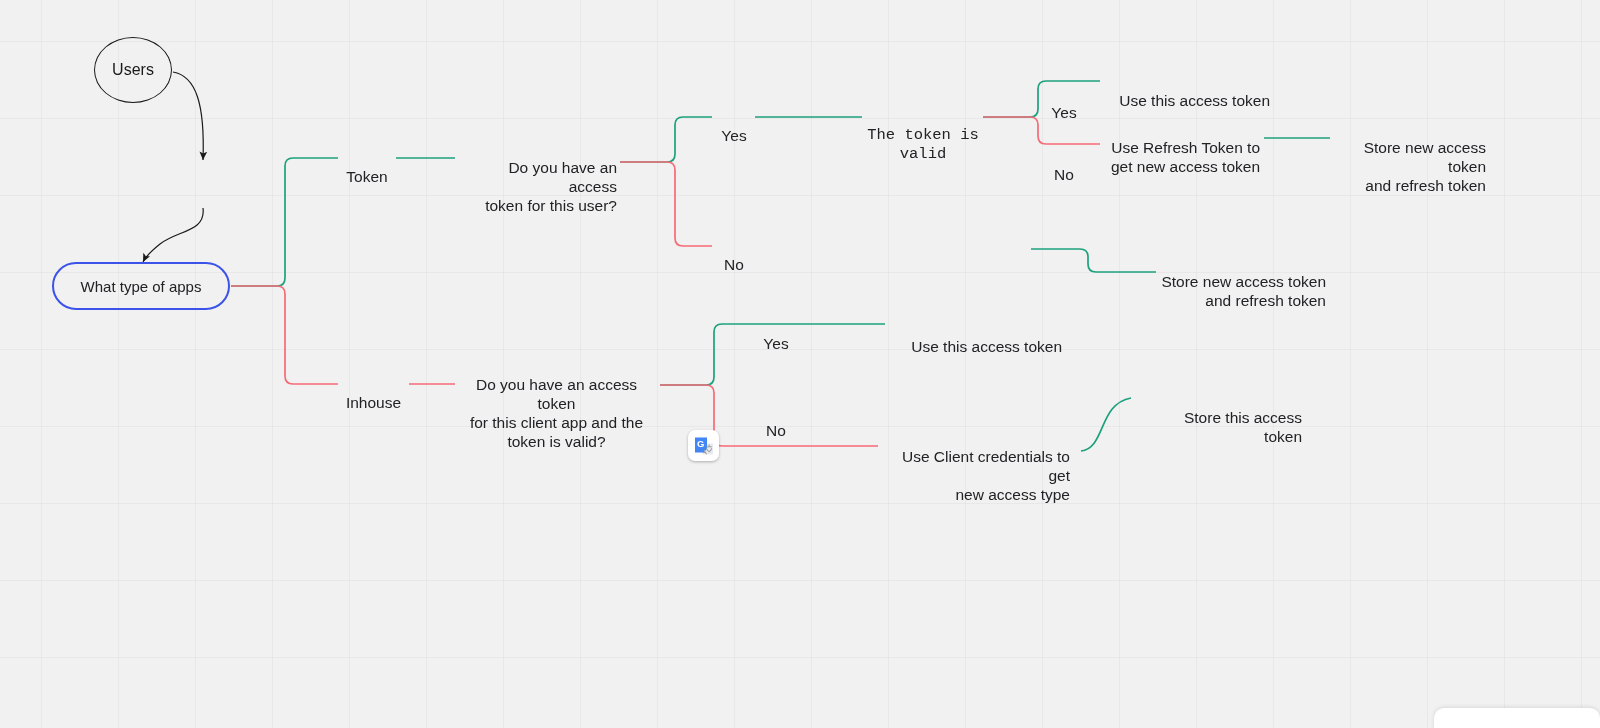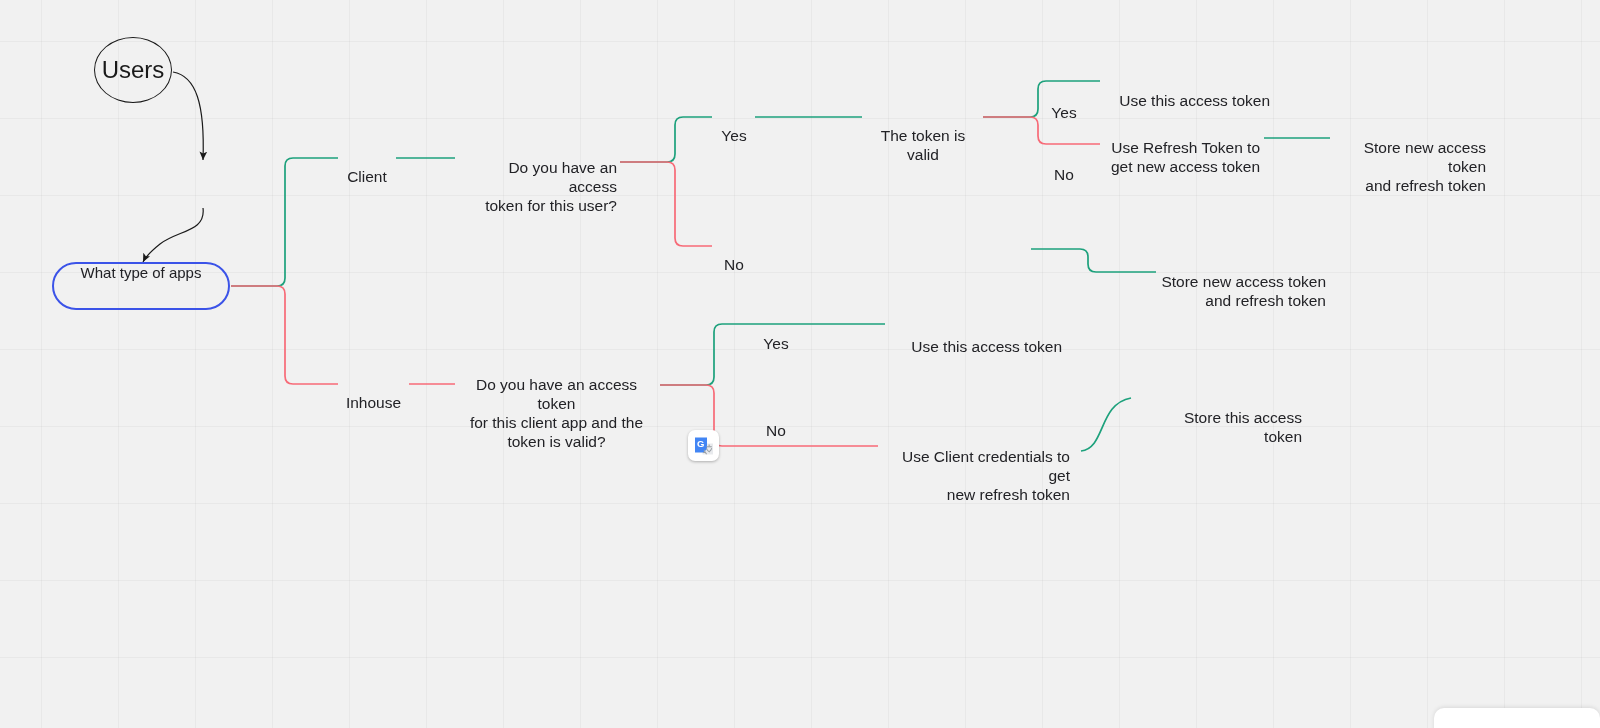--- a/index.html
+++ b/index.html
@@ -42,32 +42,32 @@
   #users-node {
     position: absolute;
     left: 94px; top: 37px;
     width: 78px; height: 66px;
     border: 1.6px solid #1a1a1a;
     border-radius: 50%;
     display: flex;
     align-items: center;
     justify-content: center;
     color: #1a1a1a;
-    font-size: 24px;
+    font-size: 16px;
     background: transparent;
   }
   
   #apps-node {
     position: absolute;
     left: 52px; top: 262px;
     width: 178px; height: 48px;
     border: 2px solid #3b53e8;
     border-radius: 26px;
     display: flex;
-    align-items: flex-start;
+    align-items: center;
     justify-content: center;
     color: #222226;
     font-size: 15px;
     background: transparent;
   }
   
   #gtranslate-badge {
     position: absolute;
     left: 688px; top: 430px;
     width: 31px; height: 31px;
@@ -133,41 +133,41 @@
   <div id="users-node">
     <span>Users</span>
   </div>
 
 
   <div id="apps-node">
     <span>What type of apps</span>
   </div>
 
   <div class="node center" style="left:341px; top:148px; width:52px;">
-    <span>Client</span>
+    <span>Token</span>
   </div>
 
   <div class="node center" style="left:341px; top:374px; width:65px;">
     <span>Inhouse</span>
   </div>
 
   <div class="node center" style="left:459px; top:139px; width:158px;text-align:right;">
     <span>Do you have an access
 token for this user?</span>
   </div>
 
   <div class="node center" style="left:716px; top:107px; width:36px;">
     <span>Yes</span>
   </div>
 
   <div class="node center" style="left:716px; top:236px; width:36px;">
     <span>No</span>
   </div>
 
-  <div class="node center" style="left:866px; top:107px; width:114px;">
+  <div class="node center" style="left:866px; top:107px; width:114px;font-family:Liberation Mono, monospace;">
     <span>The token is valid</span>
   </div>
 
   <div class="node center" style="left:1046px; top:84px; width:36px;">
     <span>Yes</span>
   </div>
 
   <div class="node center" style="left:1046px; top:146px; width:36px;">
     <span>No</span>
   </div>
@@ -205,21 +205,21 @@
   <div class="node center" style="left:758px; top:402px; width:36px;">
     <span>No</span>
   </div>
 
   <div class="node left" style="left:892px; top:318px; width:170px;">
     <span>Use this access token</span>
   </div>
 
   <div class="node left" style="left:885px; top:428px; width:185px;">
     <span>Use Client credentials to get
-new refresh token</span>
+new access type</span>
   </div>
 
   <div class="node left" style="left:1134px; top:389px; width:160px;margin-left:8px;">
     <span>Store this access token</span>
   </div>
 
   <div id="gtranslate-badge">
     <svg width="22" height="22" viewBox="0 0 22 22" xmlns="http://www.w3.org/2000/svg">
 
       <path d="M9.5 8.5 H20 V19.5 H9.5 Z" fill="#e8eaed"></path>

